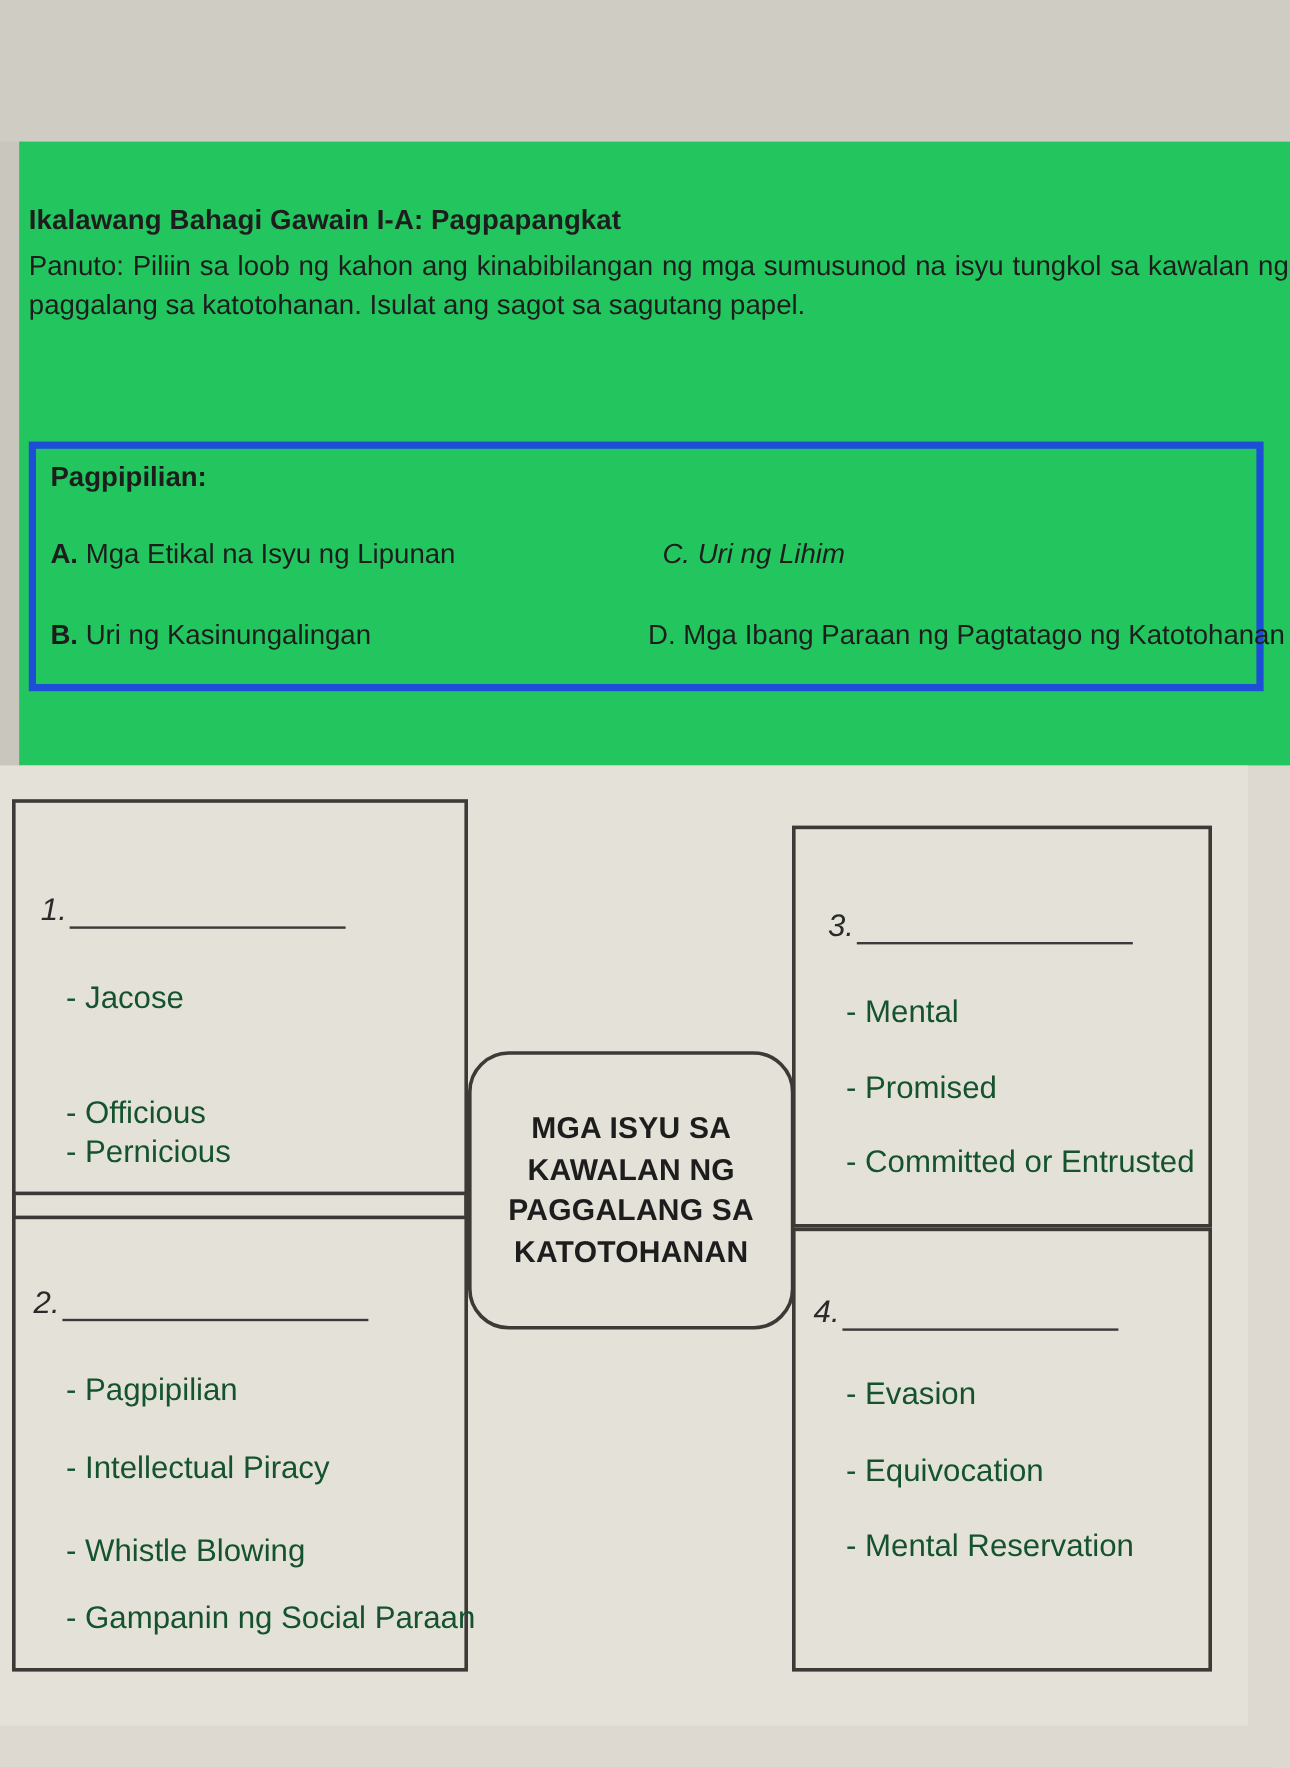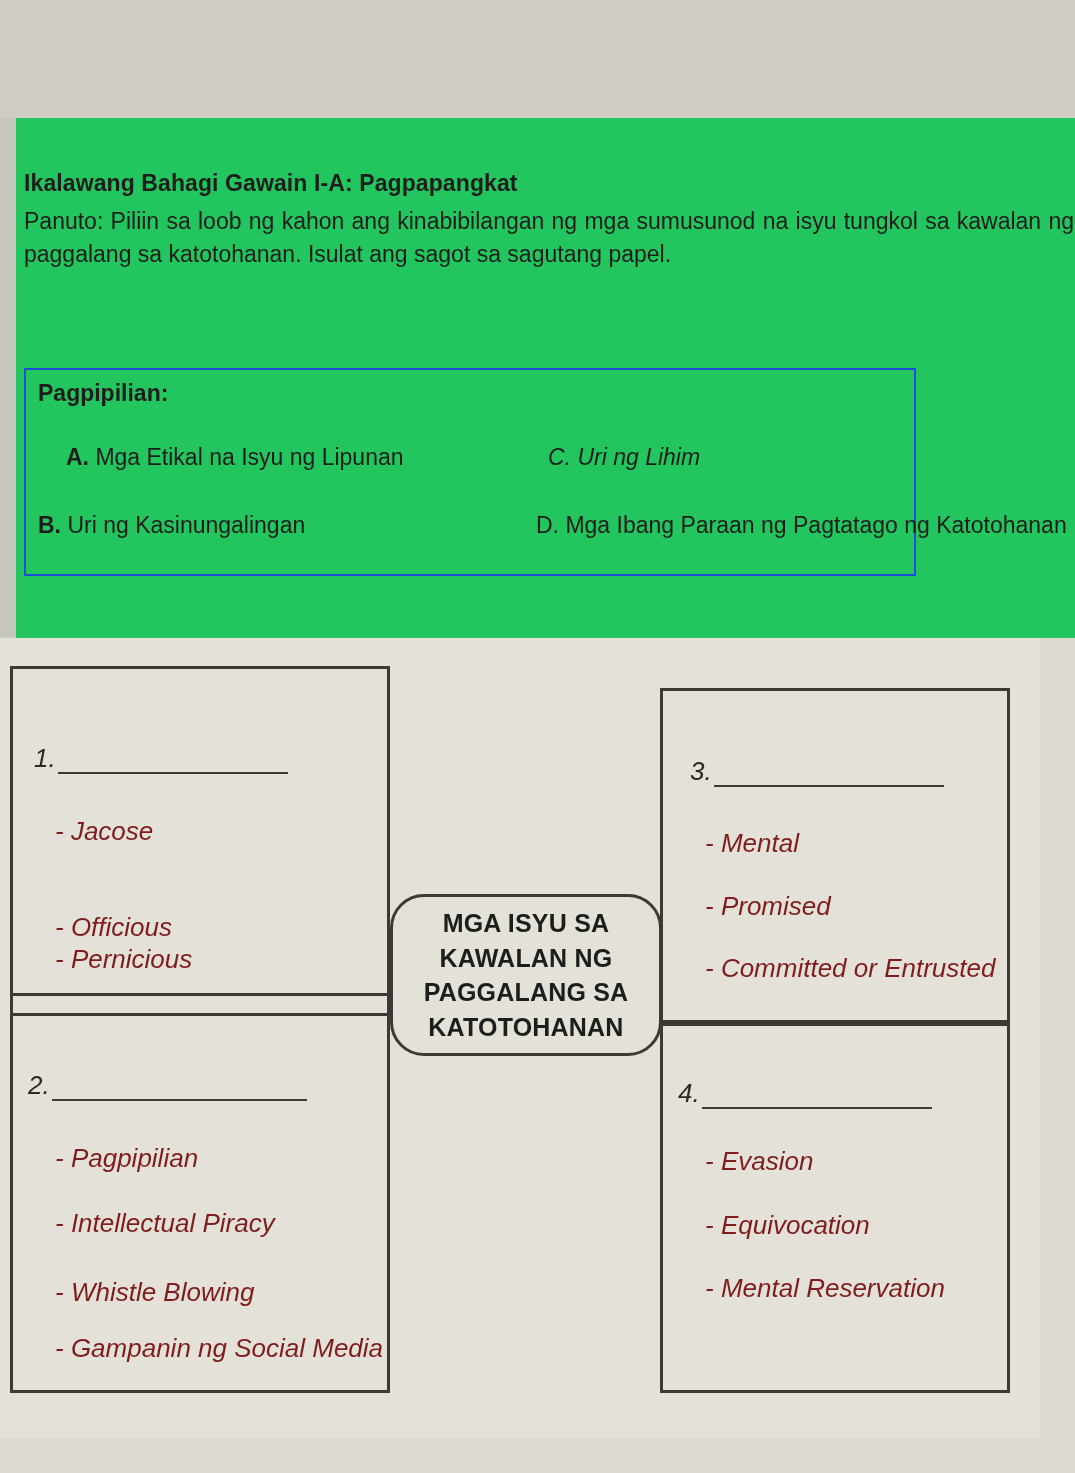--- a/index.html
+++ b/index.html
@@ -59,42 +59,42 @@
     line-height: 1.42;
     text-align: justify;
     text-justify: inter-word;
   }
 
   
   .choices-box {
     position: absolute;
     left: 8px;
     top: 250px;
-    width: 892px;
+    width: 1029px;
     height: 208px;
-    border: 2px solid #1d4ed8;
+    border: 6px solid #1d4ed8;
     box-sizing: border-box;
     background: transparent;
   }
   .choices-title {
     position: absolute;
     left: 12px;
     top: 10px;
     font-size: 23px;
     font-weight: bold;
     color: #1d1d1d;
   }
   .choice {
     position: absolute;
     font-size: 23px;
     color: #1d1d1d;
     line-height: 1.35;
   }
   .choice b { font-weight: bold; }
-  .choice-a { left: 12px;  top: 72px;  width: 500px; margin-left: 28px; }
+  .choice-a { left: 12px;  top: 72px;  width: 500px; }
   .choice-b { left: 12px;  top: 140px; width: 500px; }
   .choice-c { left: 522px; top: 72px;  width: 520px; font-style: italic; }
   .choice-d { left: 510px; top: 140px; width: 540px; }
 
   
   .diagram {
     position: absolute;
     left: 0;
     top: 638px;
     width: 1075px;
@@ -134,40 +134,38 @@
     width: 230px;
     height: 20px;
     margin-left: 2px;
     vertical-align: bottom;
   }
   .num-line .blank.short { width: 255px; }
 
   .item {
     position: absolute;
     font-size: 26px;
-    font-style: italic;
-    color: #7f1d1d;
+    color: #14532d;
     white-space: nowrap;
   }
 
   
   .center-box {
     position: absolute;
     left: 390px;
     top: 238px;
     width: 272px;
-    height: 162px;
+    height: 232px;
     border: 3px solid #3c3a36;
     border-radius: 34px;
     box-sizing: border-box;
     display: flex;
     align-items: center;
     justify-content: center;
     background: transparent;
-    margin-top: 18px;
   }
   .center-text {
     font-size: 25px;
     font-weight: bold;
     color: #1d1d1d;
     text-align: center;
     line-height: 1.38;
     letter-spacing: 0.2px;
     white-space: pre-line;
   }
@@ -221,21 +219,21 @@
     <div class="item" style="left:55px; top:242px;margin-top:32px;">- Officious</div>
     <div class="item" style="left:55px; top:306px;">- Pernicious</div>
 
     <div class="dbox box-2"></div>
     <div class="num-line" style="left:28px; top:432px;">
       <span>2.</span><span class="blank short"></span>
     </div>
     <div class="item" style="left:55px; top:505px;">- Pagpipilian</div>
     <div class="item" style="left:55px; top:570px;">- Intellectual Piracy</div>
     <div class="item" style="left:55px; top:639px;">- Whistle Blowing</div>
-    <div class="item" style="left:55px; top:695px;">- Gampanin ng Social Media</div>
+    <div class="item" style="left:55px; top:695px;">- Gampanin ng Social Paraan</div>
 
     <div class="dbox box-3"></div>
     <div class="num-line" style="left:690px; top:118px;">
       <span>3.</span><span class="blank"></span>
     </div>
     <div class="item" style="left:705px; top:190px;">- Mental</div>
     <div class="item" style="left:705px; top:253px;">- Promised</div>
     <div class="item" style="left:705px; top:315px;">- Committed or Entrusted</div>
 
     <div class="dbox box-4"></div>

